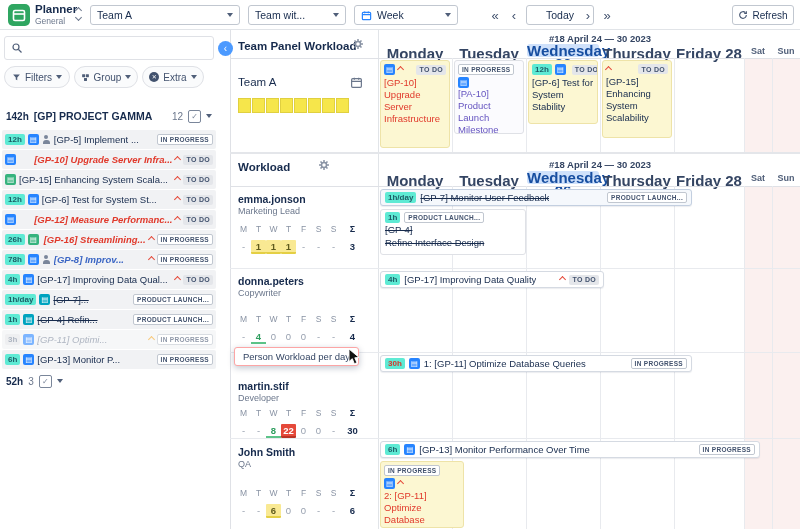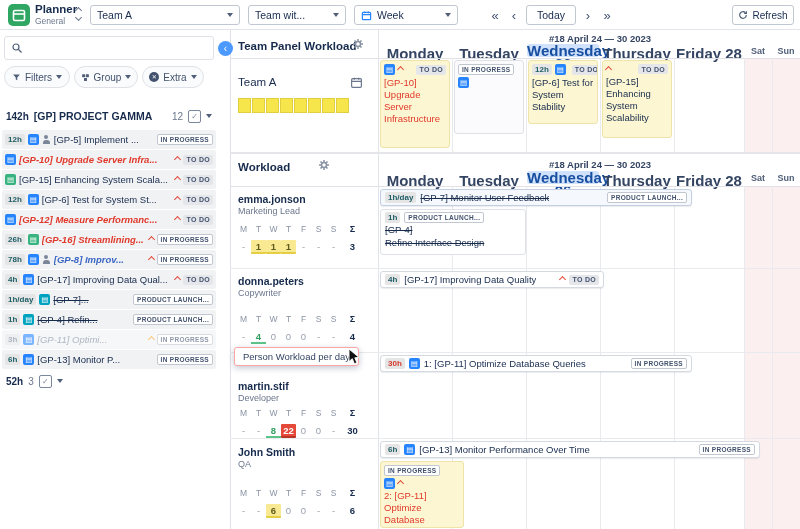--- a/index.html
+++ b/index.html
@@ -28,33 +28,33 @@
   .search-input::placeholder { color:#7a869a; }
   .collapse-btn { position:absolute; left:218px; top:41px; width:15px; height:15px; border-radius:50%; background:#4c9aff; color:#fff; font-size:10px; display:flex; align-items:center; justify-content:center; cursor:pointer; z-index:40; }
   .pill { position:absolute; top:66px; height:22px; border:1px solid #dfe1e6; border-radius:12px; background:#fafbfc; display:flex; align-items:center; justify-content:center; gap:4px; font-size:10px; color:#42526e; cursor:pointer; }
   .projrow { position:absolute; left:2px; width:214px; height:20px; display:flex; align-items:center; gap:5px; padding:0 4px; cursor:pointer; }
   .projrow .hours { font-weight:bold; font-size:10px; }
   .projrow .plabel { font-weight:bold; font-size:10.5px; flex:1; overflow:hidden; white-space:nowrap; }
   .projrow .pcount { color:#6b778c; font-size:10px; }
   .chkbox { width:13px; height:13px; border:1.5px solid #7a869a; border-radius:2px; display:flex; align-items:center; justify-content:center; font-size:8px; color:#7a869a; }
   .srow { position:absolute; left:2px; width:214px; height:19px; background:#f1f2f4; border-radius:2px; display:flex; align-items:center; gap:3px; padding:0 3px; cursor:pointer; }
   .srow .stext { flex:1; overflow:hidden; white-space:nowrap; font-size:9.5px; }
-  .badge-h { background:#e5e5e5; color:#1d5d66; font-size:8px; font-weight:bold; padding:1px 3px; border-radius:2px; white-space:nowrap; flex:none; }
+  .badge-h { background:#5eead4; color:#1d5d66; font-size:8px; font-weight:bold; padding:1px 3px; border-radius:2px; white-space:nowrap; flex:none; }
   .badge-h.red { color:#d5392c; }
   .badge-h.dim { background:#e4e6e9; color:#7a869a; }
   .badge-todo { background:#e4e6ea; color:#42526e; font-size:7px; font-weight:bold; padding:1.5px 3px; border-radius:2px; letter-spacing:.3px; white-space:nowrap; flex:none; }
   .badge-out { background:#fff; border:1px solid #c1c7d0; color:#42526e; font-size:6.5px; font-weight:bold; padding:1px 3px; border-radius:2px; letter-spacing:.3px; white-space:nowrap; flex:none; }
   .chev { width:5px; height:5px; border-left:1.8px solid #e5493a; border-top:1.8px solid #e5493a; transform:rotate(45deg); flex:none; display:inline-block; }
   .chev.orange { border-color:#f5a623; }
   .icon-sq { width:11px; height:11px; border-radius:2px; color:#fff; font-size:7.5px; line-height:11px; text-align:center; flex:none; display:inline-block; overflow:hidden; }
   .icon-sq.blue { background:#2684ff; } .icon-sq.green { background:#36b37e; } .icon-sq.teal { background:#00a3bf; }
   .person-icon { position:relative; width:9px; height:9px; flex:none; }
   .person-icon::before { content:""; position:absolute; top:0; left:2.5px; width:4px; height:4px; border-radius:50%; background:#7a869a; }
   .person-icon::after { content:""; position:absolute; bottom:0; left:1px; width:7px; height:4px; border-radius:3px 3px 0 0; background:#7a869a; }
-  .t-red { color:#e0392b; font-style:italic; font-weight:bold; }
+  .t-red { color:#e0392b; font-style:italic; font-weight:bold;text-align:right; }
   .t-blue { color:#3b66c4; font-style:italic; font-weight:bold; }
   .strike { text-decoration:line-through; }
   .dimrow { opacity:.6; }
   .dimtext { color:#7a869a; font-style:italic; }
 
   
   .vline { position:absolute; width:1px; background:#e8eaee; }
   .hline { position:absolute; height:1px; background:#e8eaee; }
   .weekend-bg { position:absolute; left:744px; width:56px; background:#fbf0ef; }
   .sec-title { position:absolute; font-size:11.5px; font-weight:bold; color:#172b4d; }
@@ -129,21 +129,21 @@
       <span class="grow">Week</span>
       <span class="caret"></span>
     </div>
     <div class="sel" style="left:248px;width:98px;">
       <span class="grow">Team wit...</span>
       <span class="caret"></span>
     </div>
 
     <div class="navbtn" style="left:486px;width:18px;">«</div>
     <div class="navbtn" style="left:506px;width:16px;">‹</div>
-    <div class="today-btn" style="left:526px;width:50px;">Today</div>
+    <div class="today-btn" style="left:526px;width:68px;">Today</div>
     <div class="navbtn" style="left:580px;width:16px;">›</div>
     <div class="navbtn" style="left:598px;width:18px;">»</div>
 
     <div class="refresh-btn" style="left:732px;width:62px;">
       <span style="display:flex;">
         <svg width="10" height="10" viewBox="0 0 24 24" fill="none" stroke="#42526e" stroke-width="2.6">
             <path d="M20 12a8 8 0 1 1-2.4-5.7"></path>
             <path d="M20 3v5h-5"></path>
           </svg>
       </span>
@@ -339,20 +339,21 @@
     </div>
     <div class="ctitle c-red">[GP-10] Upgrade Server Infrastructure</div>
   </div>
   <div class="card plain" style="left:454px;top:60px;width:70px;height:74px;">
     <div class="chead">
         <span class="badge-out">IN PROGRESS</span>
       </div>
     <div class="chead" style="margin-bottom:0;">
         <span class="icon-sq blue">▤</span>
       </div>
+    <div class="ctitle c-purple">[PA-10] Product Launch Milestone</div>
   </div>
   <div class="card yellow" style="left:528px;top:60px;width:70px;height:64px;">
     <div class="chead">
       <span class="badge-h">12h</span>
       <span class="icon-sq blue">▤</span>
       <span class="spacer"></span>
       <span class="badge-todo">TO DO</span>
     </div>
     <div class="ctitle">[GP-6] Test for System Stability</div>
   </div>

